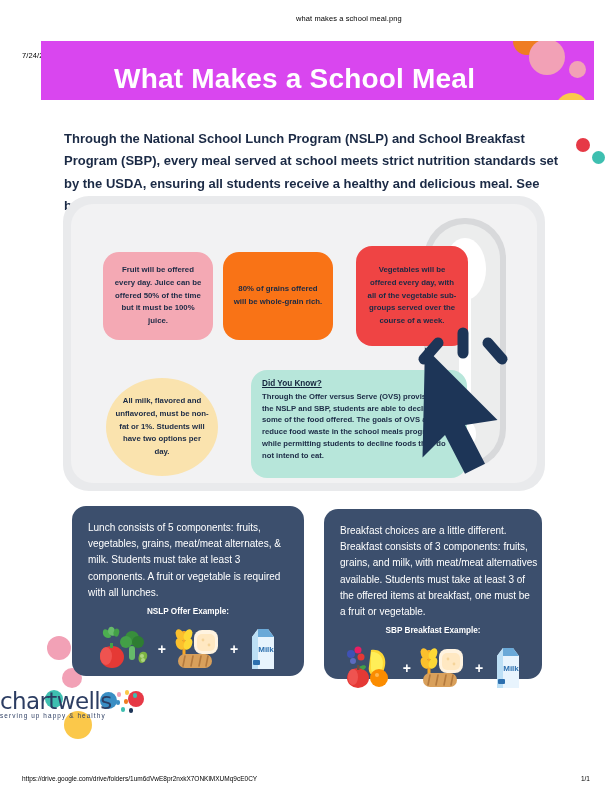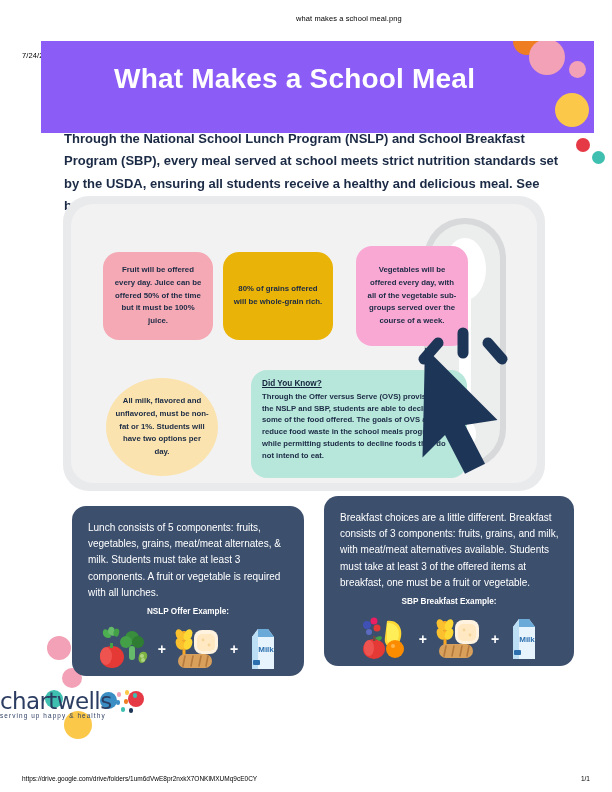--- a/index.html
+++ b/index.html
@@ -24,22 +24,22 @@
   }
   .print-footer .url  { position: absolute; left: 22px; top: 0; white-space: nowrap; }
   .print-footer .pagenum { position: absolute; right: 22px; top: 0; }
 
   
   .page { position: absolute; top: 33px; left: 0; width: 612px; height: 700px; }
 
   
   .banner {
     position: absolute; left: 41px; top: 8px;
-    width: 553px; height: 92px;
-    background: #8b5cf6;
+    width: 553px; height: 59px;
+    background: #d946ef;
     overflow: hidden;
   }
   .banner-title {
     position: absolute; left: 73px; top: 22px;
     color: #ffffff; font-size: 28px; font-weight: bold;
     letter-spacing: .2px; white-space: nowrap;
   }
   .dot { position: absolute; border-radius: 50%; }
 
   
@@ -85,22 +85,22 @@
     background: #ffffff; border-radius: 50%;
   }
 
   
   .card { position: absolute; border-radius: 16px; display: flex;
           align-items: center; justify-content: center; }
   .card p { font-size: 7.8px; font-weight: bold; color: #1b2a45;
             line-height: 1.62; text-align: center; padding: 0 9px; }
 
   .card-fruit { left: 32px; top: 48px; width: 110px; height: 88px; background: #f4a9b4; }
-  .card-grain { left: 152px; top: 48px; width: 110px; height: 88px; background: #eab308; }
-  .card-veg   { left: 285px; top: 42px; width: 112px; height: 100px; background: #f9a8d4; }
+  .card-grain { left: 152px; top: 48px; width: 110px; height: 88px; background: #f97316; }
+  .card-veg   { left: 285px; top: 42px; width: 112px; height: 100px; background: #ef4444; }
   .card-milk  { left: 35px; top: 174px; width: 112px; height: 98px;
                 background: #fae3ae; border-radius: 50%; }
 
   .card-dyk {
     position: absolute; left: 180px; top: 166px;
     width: 216px; height: 108px;
     background: #b7e6da; border-radius: 16px;
     padding: 9px 11px 0 11px;
   }
   .dyk-title { font-size: 8.2px; font-weight: bold; color: #14243d; margin-bottom: 3px; text-decoration: underline; }
@@ -108,21 +108,21 @@
 
   
   .cursor-layer { position: absolute; left: 0; top: 0; width: 612px; height: 700px;
                   pointer-events: none; }
 
   
   .panel {
     position: absolute; background: #3c4f6d; border-radius: 14px;
   }
   .panel-lunch { left: 72px; top: 473px; width: 232px; height: 170px; }
-  .panel-bfast { left: 324px; top: 463px; width: 250px; height: 170px; }
+  .panel-bfast { left: 324px; top: 476px; width: 218px; height: 170px; }
   .panel p.body {
     font-size: 10px; font-weight: normal; color: #ffffff; line-height: 1.62;
     padding: 14px 4px 0 16px;
   }
   .panel .ex-title {
     font-size: 8.2px; font-weight: bold; color: #ffffff; text-align: center;
     margin-top: 6px;
   }
   .foods { display: flex; align-items: center; justify-content: center;
            gap: 6px; margin-top: 9px; }

